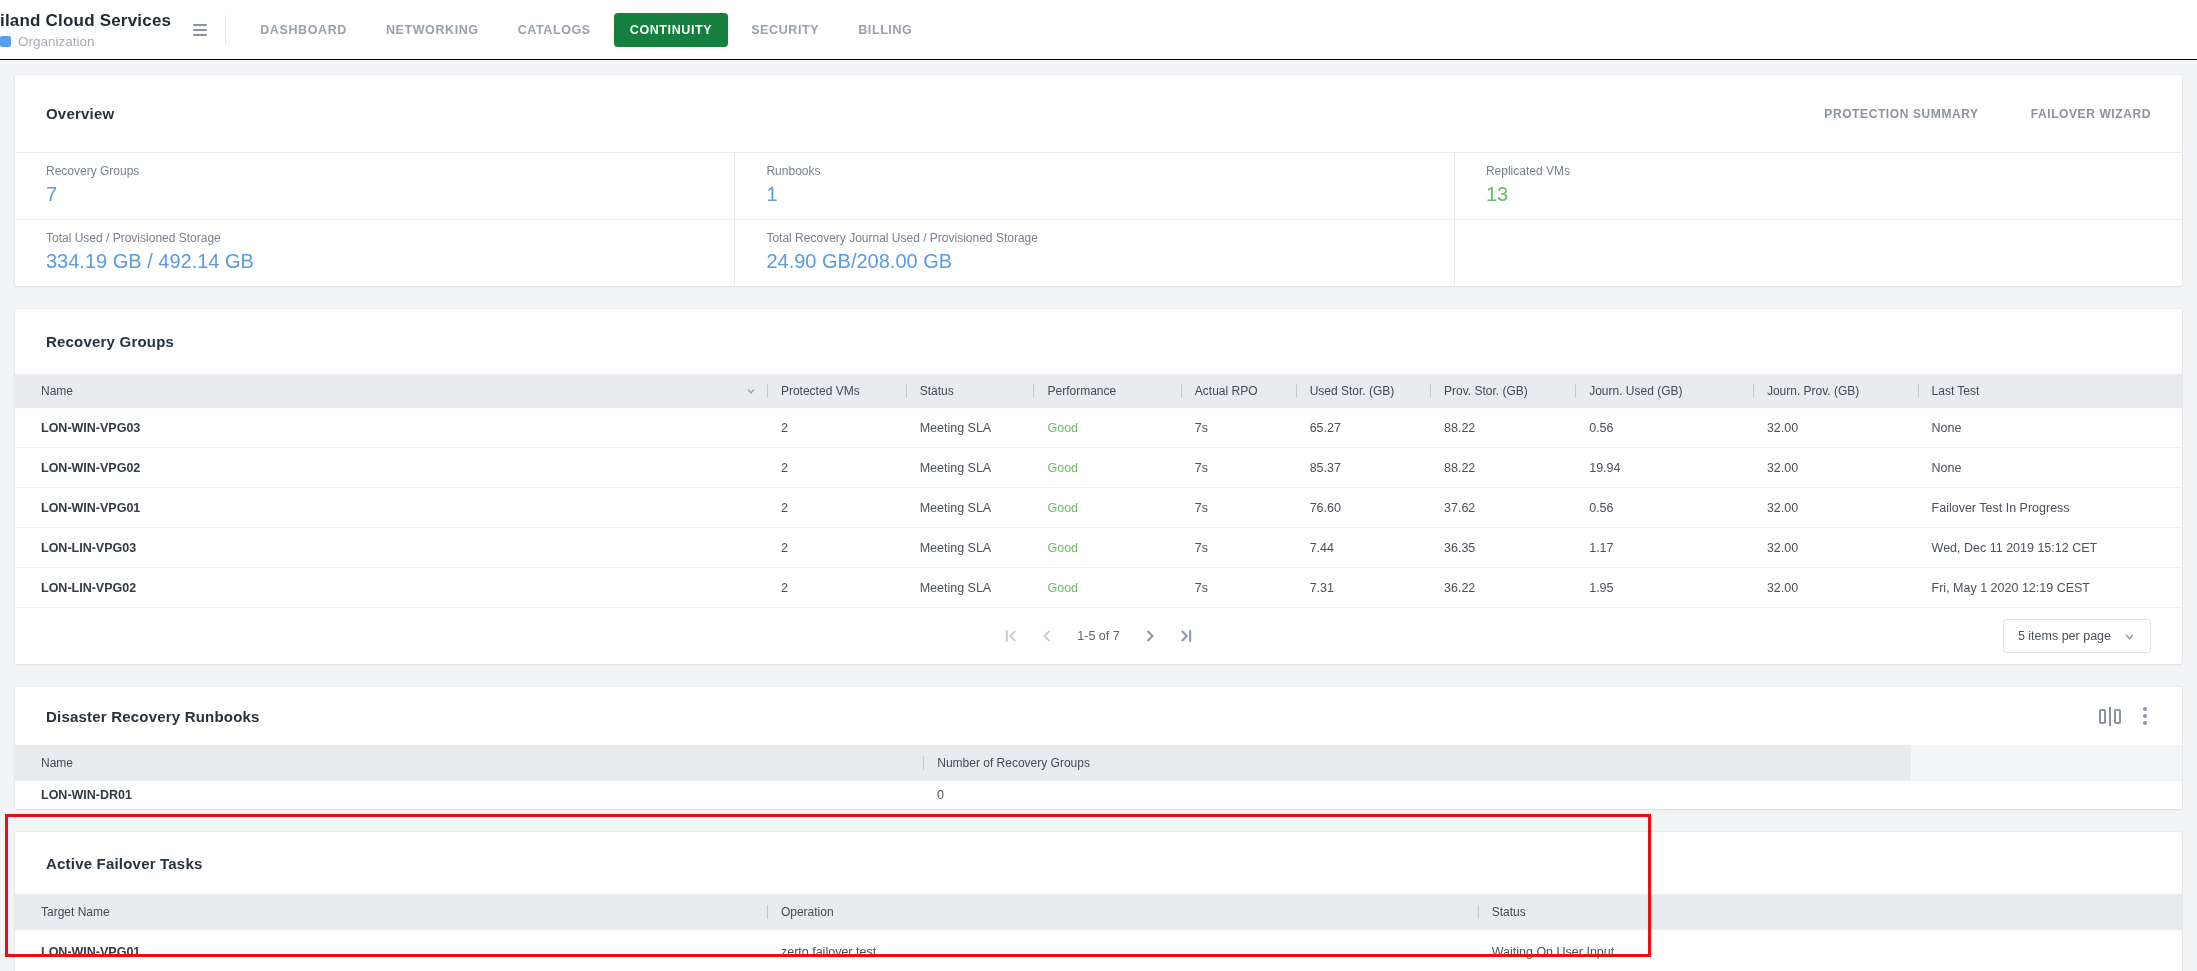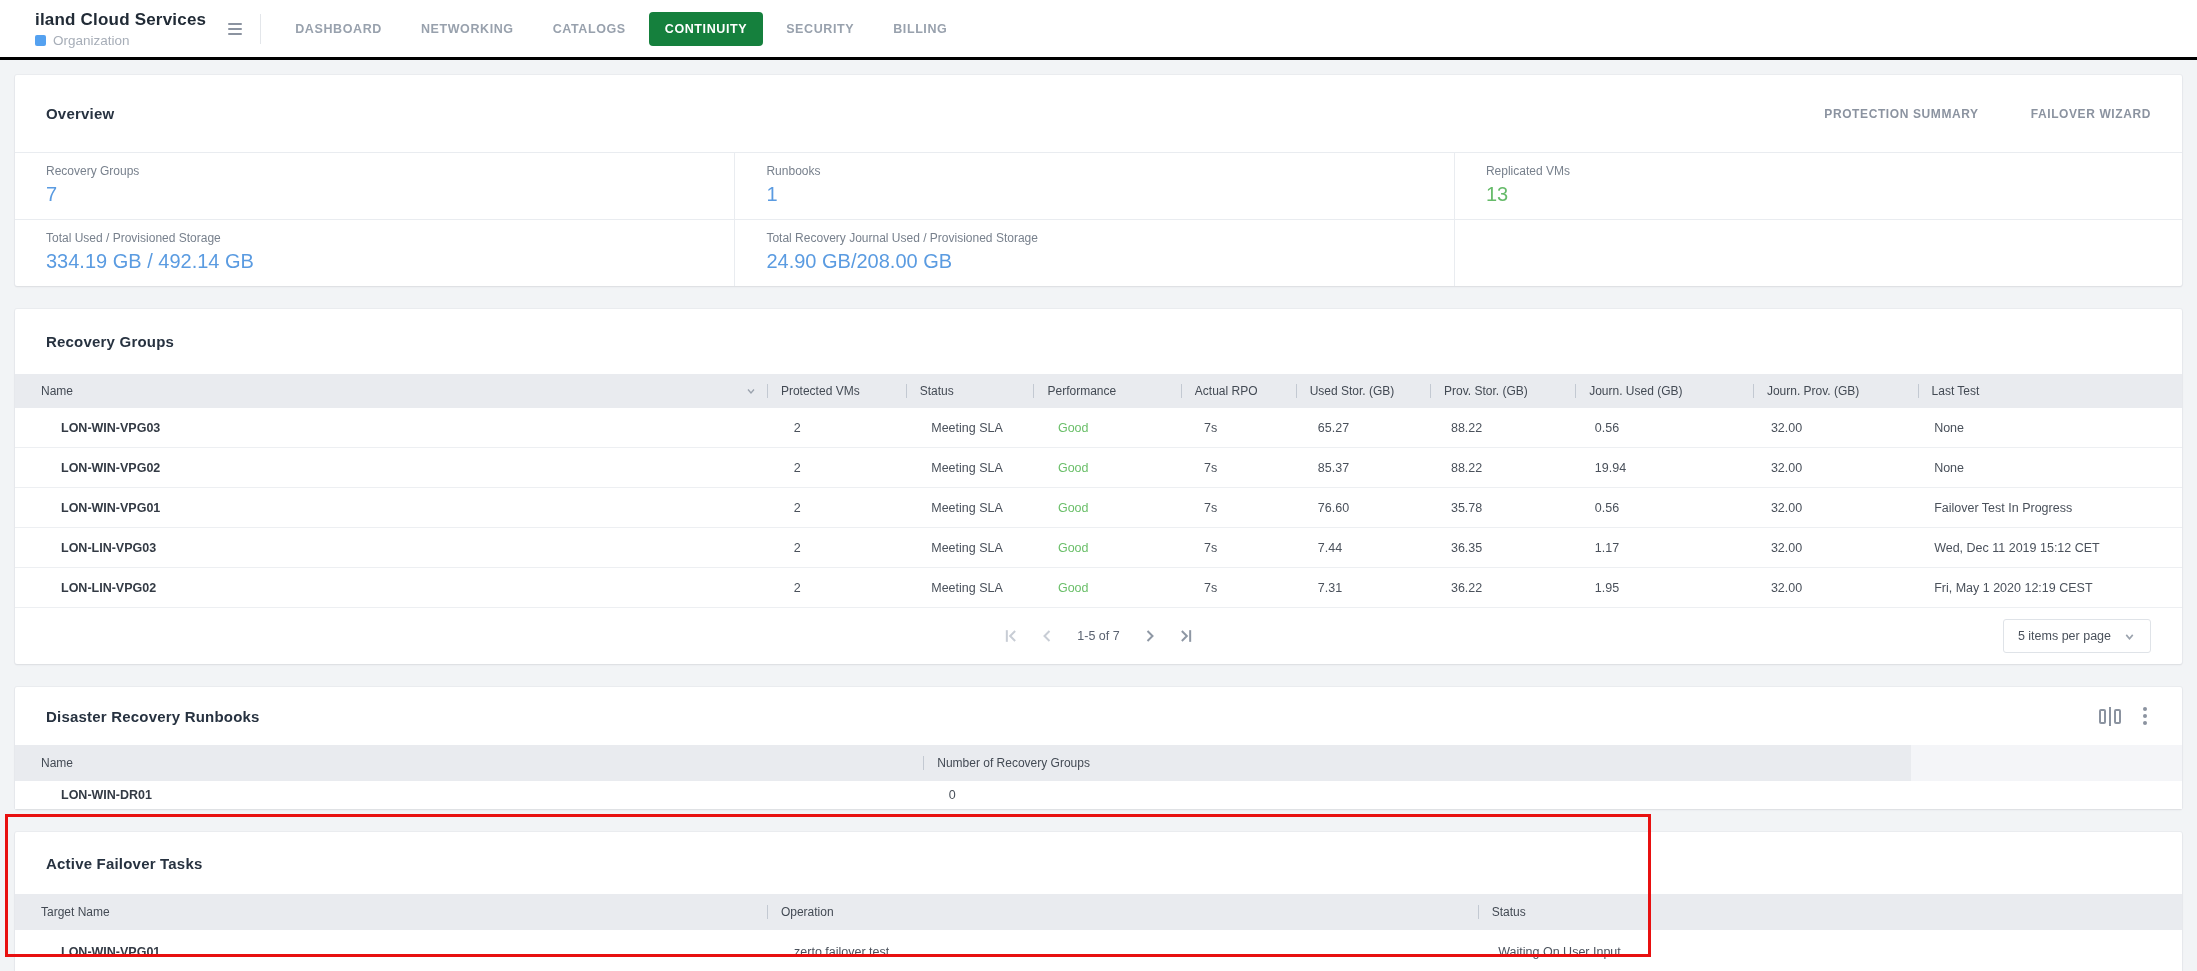--- a/index.html
+++ b/index.html
@@ -4,21 +4,21 @@
 <style>
   * { box-sizing: border-box; margin: 0; padding: 0; }
   html,body { width:2197px; height:971px; }
   body {
     font-family: "Liberation Sans", "DejaVu Sans", sans-serif;
     background:#f2f4f6; position:relative; overflow:hidden; color:#3c434d;
   }
 
   
   .topbar { height:60px; background:#fff; display:flex; align-items:center;
-            border-bottom:3px solid #000000; padding-left:35px; }
+            border-bottom:1px solid #000000; }
   .logo-block { display:flex; flex-direction:column; justify-content:center; }
   .logo-title { font-size:17px; font-weight:bold; color:#212b36; letter-spacing:.2px; }
   .org-line { display:flex; align-items:center; margin-top:3px; }
   .org-badge { width:11px; height:11px; background:#54a1f0; border-radius:2px; display:inline-block; }
   .org-label { font-size:13.5px; color:#a7aeb8; margin-left:7px; }
   .menu-icon { margin-left:22px; display:flex; flex-direction:column; gap:3px; cursor:pointer; }
   .menu-icon span { display:block; height:2px; background:#8b93a0; border-radius:1px; }
   .menu-icon span:nth-child(1){width:14px;} .menu-icon span:nth-child(2){width:14px;} .menu-icon span:nth-child(3){width:14px;}
   .topbar-divider { width:1px; height:30px; background:#e3e6ea; margin:0 18px 0 18px; }
   .nav-tabs { display:flex; align-items:center; }
@@ -48,21 +48,21 @@
 
   
   .tbl-header { display:flex; background:#e9ebef; height:34px; align-items:center; }
   .th { font-size:12px; color:#434a54; position:relative; padding-left:14px; height:100%;
         display:flex; align-items:center; }
   .th.first { padding-left:26px; }
   .th:not(.first)::before { content:""; position:absolute; left:0; top:50%; transform:translateY(-50%);
         width:1px; height:14px; background:#c3c9d2; }
   .tr { display:flex; align-items:center; height:40px; border-bottom:1px solid #edeff2; background:#fff; }
   .td { font-size:12.5px; color:#4a515b; padding-left:14px; white-space:nowrap; overflow:hidden; }
-  .td.first { padding-left:26px; font-weight:bold; color:#333a44;margin-left:20px; }
+  .td.first { padding-left:26px; font-weight:bold; color:#333a44; }
   .good { color:#6abf69; }
 
   
   .c0{width:34.7%;} .c1{width:6.4%;} .c2{width:5.9%;} .c3{width:6.8%;} .c4{width:5.3%;}
   .c5{width:6.2%;} .c6{width:6.7%;} .c7{width:8.2%;} .c8{width:7.6%;} .c9{width:12.2%;}
 
   .rg-head { height:65px; }
   .rg-tools { display:flex; align-items:center; gap:18px; }
   .search-box { display:flex; align-items:center; width:190px; height:34px;
                 border:1px solid #dfe3e8; border-radius:3px; padding:0 10px; background:#fff; }
@@ -224,21 +224,21 @@
       <div class="td c8">32.00</div>
       <div class="td c9">None</div>
     </div>
     <div class="tr">
       <div class="td first c0">LON-WIN-VPG01</div>
       <div class="td c1">2</div>
       <div class="td c2">Meeting SLA</div>
       <div class="td c3 good">Good</div>
       <div class="td c4">7s</div>
       <div class="td c5">76.60</div>
-      <div class="td c6">35.78</div>
+      <div class="td c6">37.62</div>
       <div class="td c7">0.56</div>
       <div class="td c8">32.00</div>
       <div class="td c9">Failover Test In Progress</div>
     </div>
     <div class="tr">
       <div class="td first c0">LON-LIN-VPG03</div>
       <div class="td c1">2</div>
       <div class="td c2">Meeting SLA</div>
       <div class="td c3 good">Good</div>
       <div class="td c4">7s</div>

